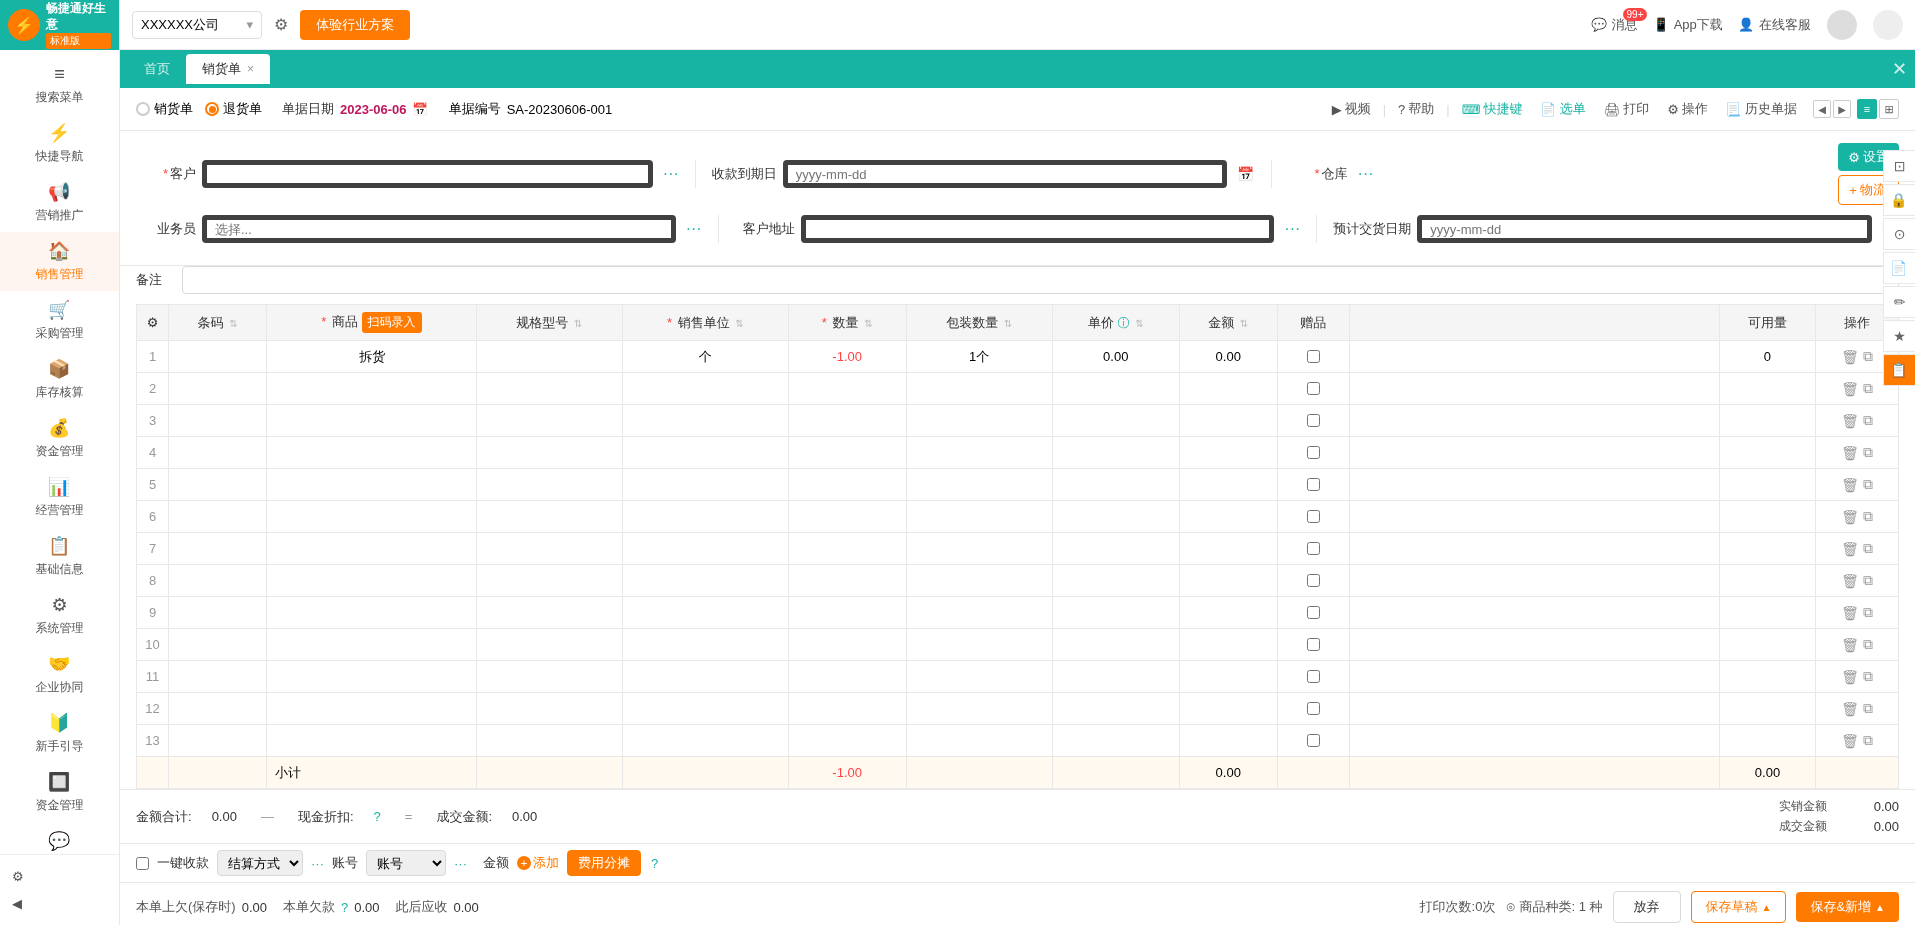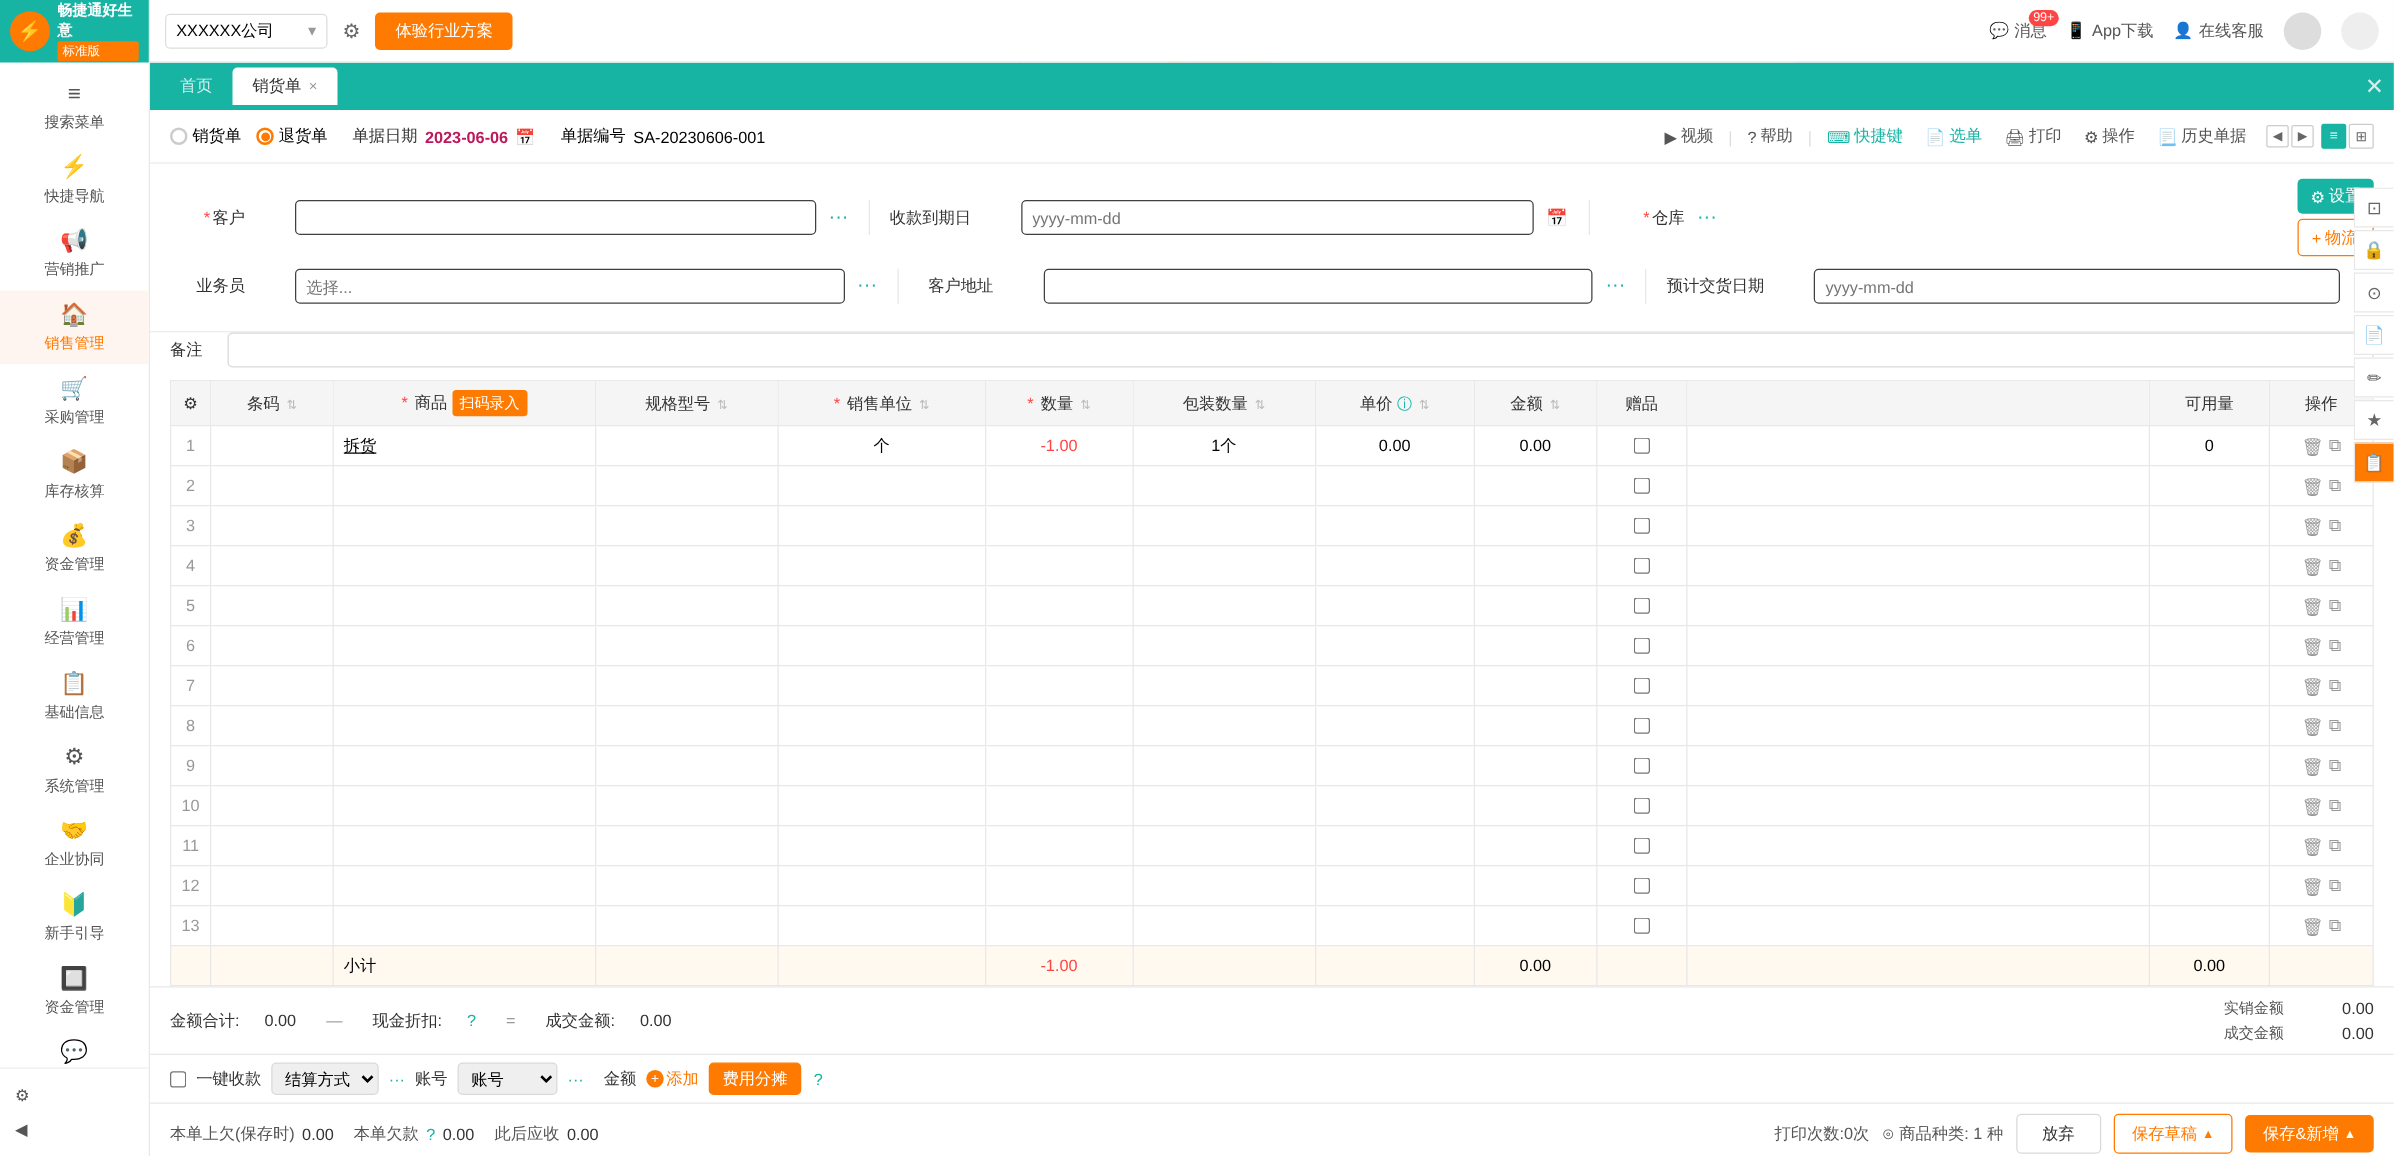--- a/index.html
+++ b/index.html
@@ -61,21 +61,21 @@
     .toolbar-btn { display: flex; align-items: center; gap: 3px; cursor: pointer; color: #555; font-size: 12px; padding: 2px 6px; }
     .toolbar-btn.active { color: #17b3a3; }
     .toolbar-separator { color: #ddd; }
 
     
     .form-fields { padding: 12px 16px; background: #fff; border-bottom: 1px solid #e8e8e8; }
     .fields-row { display: flex; align-items: center; gap: 0; margin-bottom: 10px; }
     .field-item { display: flex; align-items: center; flex: 1; gap: 6px; }
     .field-label { color: #333; min-width: 60px; text-align: right; white-space: nowrap; }
     .field-label.required::before { content: '*'; color: #ff4444; margin-right: 2px; }
-    .field-input { flex: 1; border: 1px solid #404040; border-radius: 4px; padding: 4px 8px; color: #333; background: #fff; height: 28px; margin-left: 34px; }
+    .field-input { flex: 1; border: 5px solid #404040; border-radius: 4px; padding: 4px 8px; color: #333; background: #fff; height: 28px; }
     .field-input.placeholder { color: #bbb; }
     .field-dots { color: #17b3a3; cursor: pointer; margin-left: 4px; font-size: 16px; }
     .field-cal { color: #999; cursor: pointer; font-size: 14px; margin-left: 4px; }
     .field-divider { width: 1px; background: #e8e8e8; height: 28px; margin: 0 16px; }
     .right-btn { background: #17b3a3; color: #fff; border: none; border-radius: 4px; padding: 5px 10px; cursor: pointer; font-size: 12px; display: flex; align-items: center; gap: 3px; }
     .right-btn.outline { background: #fff; color: #ff7a00; border: 1px solid #ff7a00; }
 
     
     .remarks-row { display: flex; align-items: center; gap: 6px; padding: 0 16px 10px; background: #fff; }
     .remarks-label { color: #333; min-width: 40px; }
@@ -444,21 +444,21 @@
             <th>
               <span>操作</span>
             </th>
           </tr>
         </thead>
         <tbody id="table-body">
 
         <tr>
       <td><span class="row-num">1</span></td>
       <td></td>
-      <td style="text-align:left;padding-left:8px;text-decoration:underline;">拆货</td>
+      <td style="text-align:center;padding-left:8px;">拆货</td>
       <td></td>
       <td>个</td>
       <td class="qty-neg">-1.00</td>
       <td>1个</td>
       <td>0.00</td>
       <td>0.00</td>
       <td>
                 <div class="checkbox-cell">
                   <input type="checkbox" style="">
                 </div>

